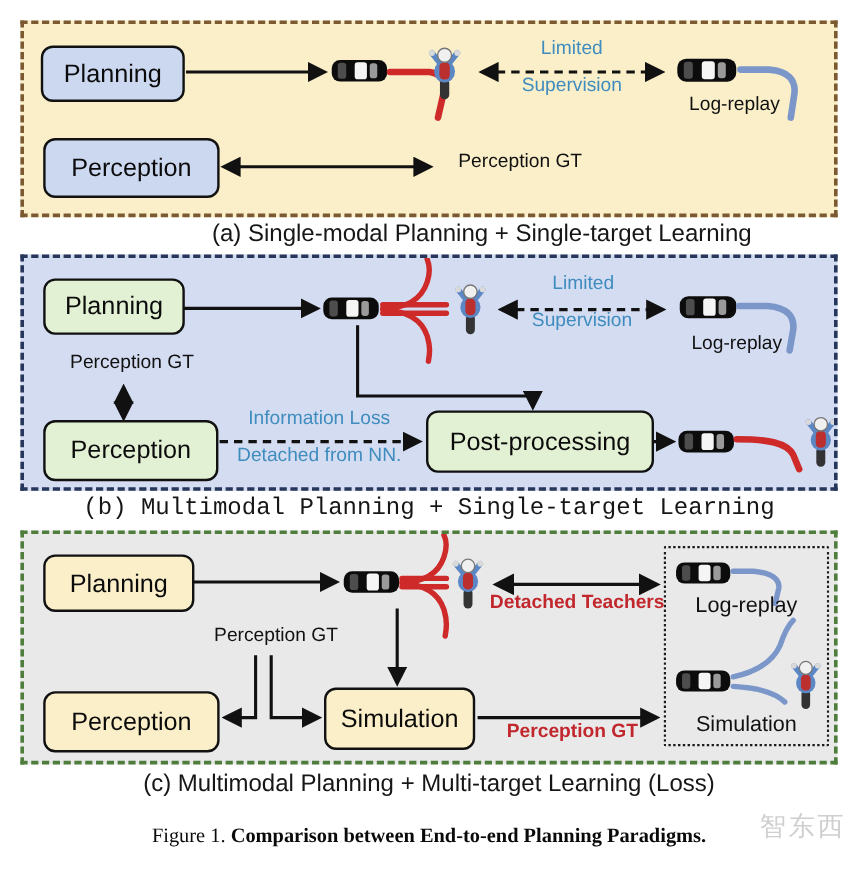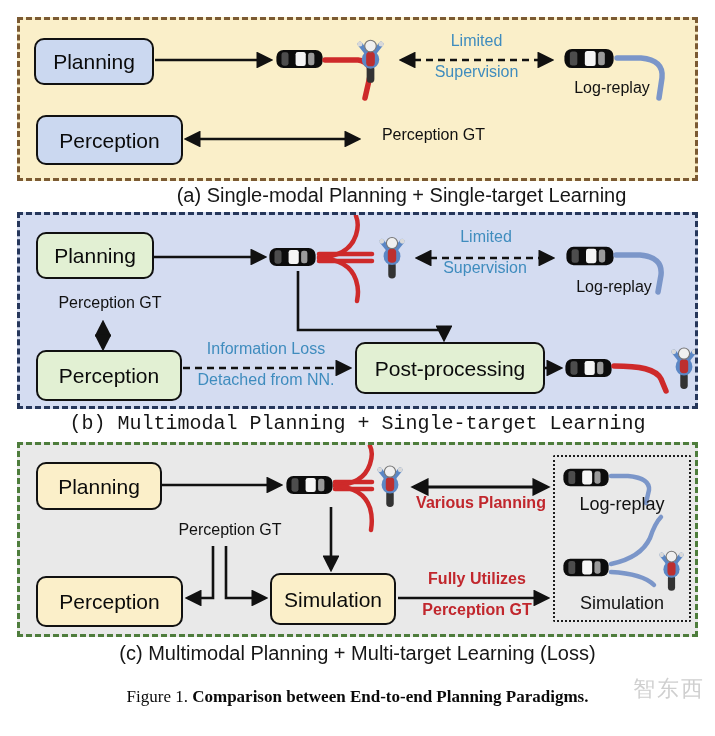--- a/index.html
+++ b/index.html
@@ -159,29 +159,28 @@
       <use href="#sym-car" x="543" y="112" width="46" height="21"></use>
       <g stroke="#7B96C9" stroke-width="4.5" fill="none" stroke-linecap="round">
         <path d="M591 119 C610 115 624 106 630 93 C633 84 636 77 641 72"></path>
         <path d="M591 127 C610 128 626 132 634 140"></path>
       </g>
       <use href="#sym-rider" x="638" y="104" width="27" height="44"></use>
     </svg>
     <div class="box box-yellow" style="left:16px;top:17px;width:122px;height:44px;">
       <span>Planning</span>
     </div>
-    <div class="ann ann-red" style="left:378px;top:50px;width:166px;">Various Planning</div>
+    <div class="ann ann-red" style="left:378px;top:50px;width:166px;">Detached Teachers</div>
     <div class="ann ann-black" style="left:140px;top:77px;width:140px;">Perception GT</div>
     <div class="box box-yellow" style="left:16px;top:131px;width:143px;height:47px;">
       <span>Perception</span>
     </div>
     <div class="box box-yellow" style="left:250px;top:128px;width:122px;height:48px;">
       <span>Simulation</span>
     </div>
-    <div class="ann ann-red" style="left:382px;top:126px;width:150px;">Fully Utilizes</div>
     <div class="ann ann-red" style="left:382px;top:157px;width:150px;">Perception GT</div>
     <div class="ann ann-black" style="left:535px;top:50px;width:134px;font-size:18px;">Log-replay</div>
     <div class="ann ann-black" style="left:535px;top:149px;width:134px;font-size:18px;">Simulation</div>
   </section>
   <div class="caption cap-c">(c) Multimodal Planning + Multi-target Learning (Loss)</div>
 
   <div class="figcap">
     <span>Figure 1.</span><b> Comparison between End-to-end Planning Paradigms.</b>
   </div>
   <div class="watermark">智东西</div>

